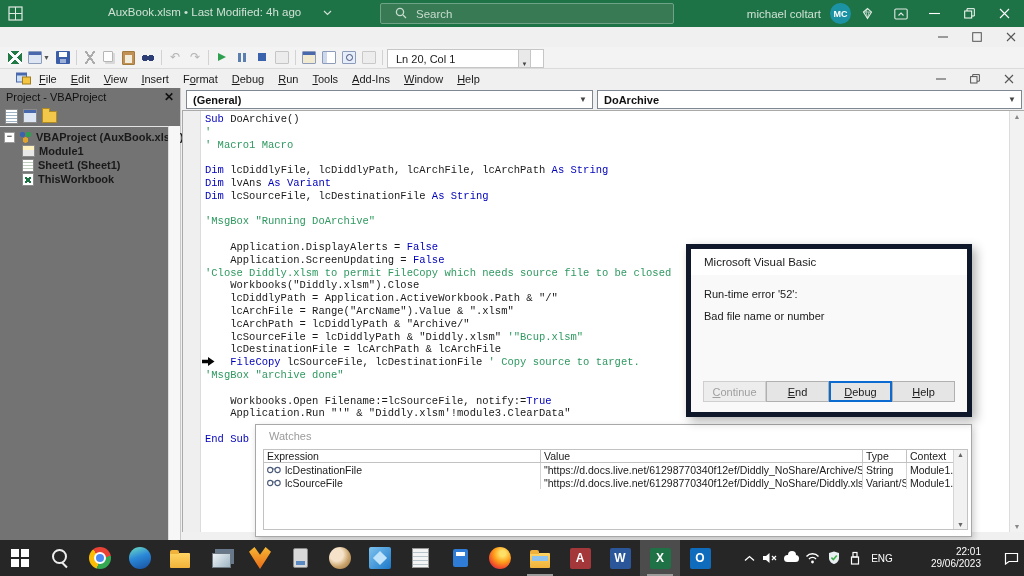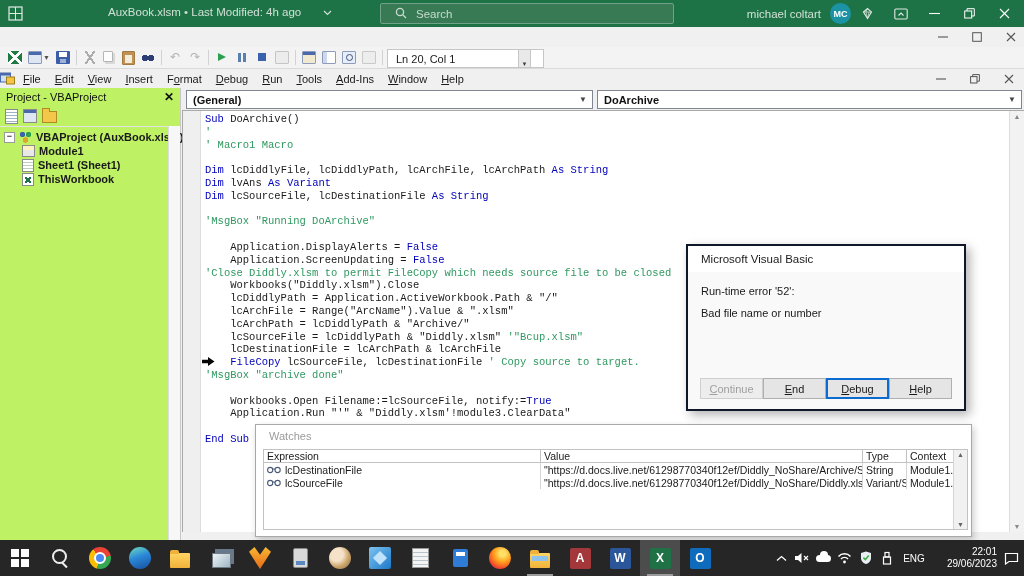--- a/index.html
+++ b/index.html
@@ -18,21 +18,21 @@
 
   
   #vba-title{position:absolute;left:0;top:27px;width:1024px;height:20px;background:#f0f0f0;display:flex;align-items:center;padding-left:8px;gap:8px;font-size:11px;color:#3c3c3c;box-sizing:border-box;}
   #vba-controls{position:absolute;right:8px;top:27px;height:20px;display:flex;gap:24px;align-items:center;}
   #vba-toolbar{position:absolute;left:0;top:47px;width:1024px;height:22px;background:#f3f3f3;border-bottom:1px solid #dadada;display:flex;align-items:center;padding-left:5px;box-sizing:border-box;}
   .tb-sep{width:1px;height:15px;background:#d2d2d2;margin:0 3px;}
   .tbtn{height:18px;display:flex;align-items:center;justify-content:center;padding:0 3px;}
   .caret-down{font-size:7px;color:#555;margin-left:1px;}
   #ln-box{position:absolute;left:387px;top:49px;width:147px;height:17px;background:#fff;border:1px solid #c6c6c6;font-size:11px;color:#1a1a1a;display:flex;align-items:center;padding-left:8px;}
   #tb-overflow{position:absolute;left:518px;top:49px;width:11px;height:17px;background:#e9e9e9;border:1px solid #c6c6c6;display:flex;align-items:flex-end;justify-content:center;font-size:6px;color:#444;}
-  #vba-menubar{position:absolute;left:0;top:69px;width:1024px;height:19px;display:flex;align-items:center;font-size:11px;color:#1a1a1a;padding-left:0;box-sizing:border-box;}
+  #vba-menubar{position:absolute;left:0;top:69px;width:1024px;height:19px;display:flex;align-items:center;font-size:11px;color:#1a1a1a;padding-left:16px;box-sizing:border-box;}
   .menu-item{padding:0 7px;}
   #child-controls{position:absolute;right:10px;top:69px;height:19px;display:flex;gap:24px;align-items:center;}
 
   
   .ic{width:14px;height:13px;display:block;position:relative;border-radius:1px;}
   .ic-view-excel{background:linear-gradient(45deg,transparent 42%,#fff 42% 58%,transparent 58%),linear-gradient(-45deg,transparent 42%,#fff 42% 58%,transparent 58%),#217a46;}
   .ic-insert-userform{background:linear-gradient(#4a69ad 0 3px,#dde6f2 3px);border:1px solid #8c9cba;width:12px;height:11px;}
   .ic-save{background:#3c5da8;}
   .ic-save::before{content:"";position:absolute;left:3px;right:3px;top:1px;height:5px;background:#fff;}
   .ic-save::after{content:"";position:absolute;left:4px;right:4px;bottom:1px;height:4px;background:#9db0d8;}
@@ -48,21 +48,21 @@
   .ic-reset::before{content:"";position:absolute;left:3px;top:2px;width:8px;height:8px;background:#3a62ad;}
   .ic-design-mode{border:1px solid #c5c5c5;background:#ececec;width:12px;height:11px;}
   .ic-project-explorer{border:1px solid #8c9cba;background:linear-gradient(#4a69ad 0 3px,#f1ead0 3px);width:12px;height:11px;}
   .ic-properties-window{border:1px solid #8c9cba;background:linear-gradient(90deg,#cdd8ea 0 4px,#fff 4px);width:12px;height:11px;}
   .ic-object-browser{border:1px solid #8c9cba;background:#e6eefa;width:12px;height:11px;}
   .ic-object-browser::before{content:"";position:absolute;left:3px;top:2px;width:5px;height:5px;border:1px solid #44507a;border-radius:50%;}
   .ic-toolbox{border:1px solid #c9c9c9;background:#ededed;width:12px;height:11px;}
   .ic-help::before{content:"?";position:absolute;left:0;top:0;width:13px;height:13px;background:#2f6bd0;border-radius:50%;color:#fff;font-size:9px;font-weight:bold;text-align:center;line-height:13px;}
 
   
-  #project-panel{position:absolute;left:0;top:88px;width:181px;bottom:36px;background:#bef264;border-right:1px solid #c8c8c8;box-sizing:border-box;}
+  #project-panel{position:absolute;left:0;top:88px;width:181px;bottom:36px;background:#737373;border-right:1px solid #c8c8c8;box-sizing:border-box;}
   #pp-header{height:18px;display:flex;align-items:center;font-size:11px;color:#111;padding:0 6px;}
   #pp-close{margin-left:auto;font-weight:bold;font-size:12px;color:#111;}
   #pp-toolbar{height:20px;display:flex;align-items:center;gap:5px;padding-left:5px;border-bottom:1px solid #e3e3e3;}
   .ppt{display:block;position:relative;}
   .ppt-view-code{width:11px;height:13px;border:1px solid #8a8a8a;background:repeating-linear-gradient(#fff 0 2px,#9fb3c4 2px 3px);}
   .ppt-view-object{width:12px;height:12px;border:1px solid #8a8a8a;background:linear-gradient(#4a69ad 0 3px,#dde6f2 3px);}
   .ppt-folders{width:13px;height:10px;background:#f3c84a;border:1px solid #b08a22;margin-top:2px;}
   .ppt-folders::before{content:"";position:absolute;left:-1px;top:-4px;width:6px;height:3px;background:#f3c84a;border:1px solid #b08a22;border-bottom:none;}
   #pp-scroll{position:absolute;right:0;top:38px;bottom:0;width:11px;background:#f7f7f7;border-left:1px solid #ddd;}
   #pp-tree{position:absolute;left:0;top:42px;right:12px;bottom:0;font-size:11px;color:#1a1a1a;}
@@ -86,21 +86,21 @@
   #code-margin{position:absolute;left:0;top:0;bottom:0;width:17px;background:#efefef;border-right:1px solid #dcdcdc;}
   #code-lines{position:absolute;left:22px;top:2px;right:16px;font-family:"Liberation Mono","DejaVu Sans Mono",monospace;font-size:10.5px;line-height:12.8px;white-space:pre;color:#1a1a1a;}
   .cl{position:relative;height:12.8px;}
   .c-kw{color:#0000bb;}
   .c-cm{color:#2f9960;}
   .c-tx{color:#1a1a1a;margin-top:40px;}
   .exec-arrow{position:absolute;left:-3px;top:1px;}
   #code-vscroll{position:absolute;right:0;top:0;bottom:0;width:15px;background:#f2f2f2;border-left:1px solid #dcdcdc;display:flex;flex-direction:column;justify-content:space-between;align-items:center;font-size:7px;color:#888;padding:2px 0;box-sizing:border-box;}
 
   
-  #error-dialog{position:absolute;left:686px;top:244px;width:276px;height:163px;background:#fdfdfd;border:2px solid #0f172a;box-shadow:4px 4px 10px rgba(0,0,0,.3);z-index:30;font-size:11px;color:#1a1a1a;}
+  #error-dialog{position:absolute;left:686px;top:244px;width:276px;height:163px;background:#fdfdfd;border:5px solid #0f172a;box-shadow:4px 4px 10px rgba(0,0,0,.3);z-index:30;font-size:11px;color:#1a1a1a;}
   #ed-title{height:26px;display:flex;align-items:center;padding-left:13px;font-size:11.5px;background:#fff;}
   #ed-body{position:absolute;left:0;right:0;top:26px;bottom:0;background:#f9f9f9;}
   #ed-line1{position:absolute;left:13px;top:13px;}
   #ed-line2{position:absolute;left:13px;top:35px;}
   #ed-buttons{position:absolute;left:12px;right:12px;bottom:10px;display:flex;justify-content:space-between;}
   .dlg-btn{width:63px;height:21px;box-sizing:border-box;background:#e5e5e5;border:1px solid #b0b0b0;font-size:11px;color:#1a1a1a;display:flex;align-items:center;justify-content:center;}
   .dlg-btn.disabled{color:#9f9f9f;background:#ededed;border-color:#cfcfcf;}
   .dlg-btn.focused{border:2px solid #0b6bd0;}
 
   
@@ -142,21 +142,21 @@
   .ti-office{width:21px;height:21px;border-radius:2px;color:#fff;font-weight:bold;font-size:12px;display:flex;align-items:center;justify-content:center;}
   .ti-access{background:#a4373a;}.ti-access::after{content:"A";}
   .ti-word{background:#2b579a;}.ti-word::after{content:"W";}
   .ti-excel{background:#1e7245;}.ti-excel::after{content:"X";}
   .ti-outlook{background:#0f6cbd;}.ti-outlook::after{content:"O";}
   #tb-tray{margin-left:auto;display:flex;align-items:center;height:100%;color:#fff;padding-right:2px;}
   .tray-item{width:21px;height:36px;display:flex;align-items:center;justify-content:center;flex:none;}
   .tr-cloud{width:15px;height:7px;background:#fff;border-radius:7px;position:relative;}
   .tr-cloud::before{content:"";position:absolute;left:4px;top:-4px;width:8px;height:8px;border-radius:50%;background:#fff;}
   #tray-lang{width:34px;text-align:center;font-size:10px;flex:none;}
-  #tray-clock{width:62px;text-align:right;font-size:10px;line-height:12px;margin:0 4px;flex:none;}
+  #tray-clock{width:62px;text-align:right;font-size:10px;line-height:12px;margin:0 20px;flex:none;}
 </style>
 </head>
 <body>
 
 <div id="screen">
 
   <div id="xl-bar">
     <span id="xl-app-icon"><svg width="15" height="15">
           <rect x="1" y="1" width="13" height="13" fill="none" stroke="#dfeae3" stroke-width="1.2"></rect>
           <line x1="1" y1="7.5" x2="14" y2="7.5" stroke="#dfeae3"></line>

